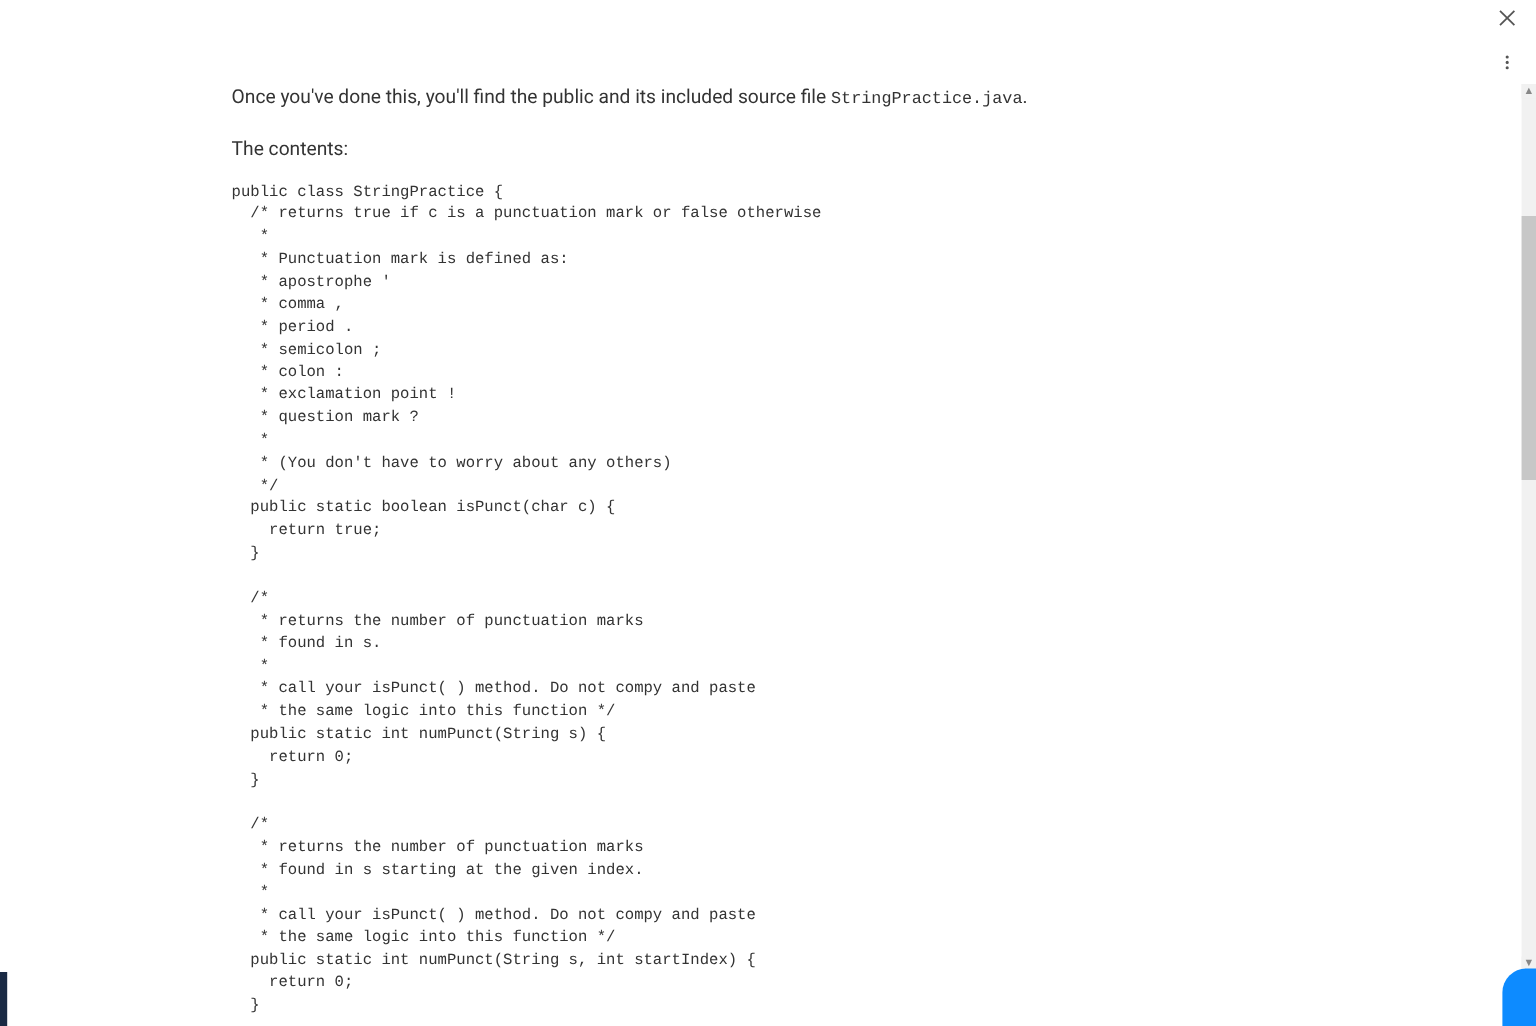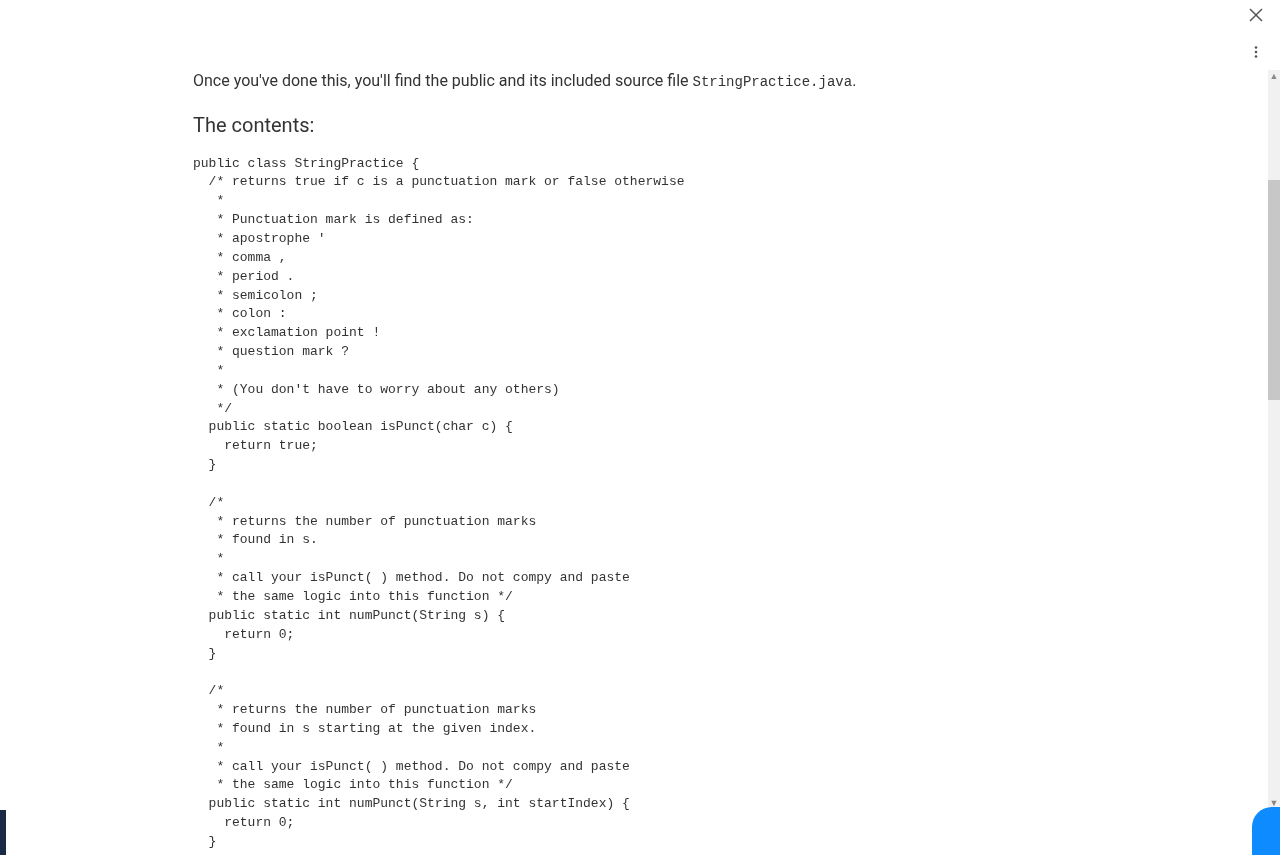--- a/index.html
+++ b/index.html
@@ -54,21 +54,21 @@
       color: #333;
       margin-bottom: 20px;
       line-height: 1.4;
     }
     .intro-line .mono {
       font-family: "Courier New", Courier, monospace;
       font-size: 14px;
       margin-top: 20px;
     }
     .contents-label {
-      font-size: 20px;
+      font-size: 16px;
       color: #333;
       margin-bottom: 18px;
     }
     pre.code {
       font-family: "Courier New", Courier, monospace;
       font-size: 13px;
       line-height: 1.45;
       color: #333;
       white-space: pre;
       background: transparent;

